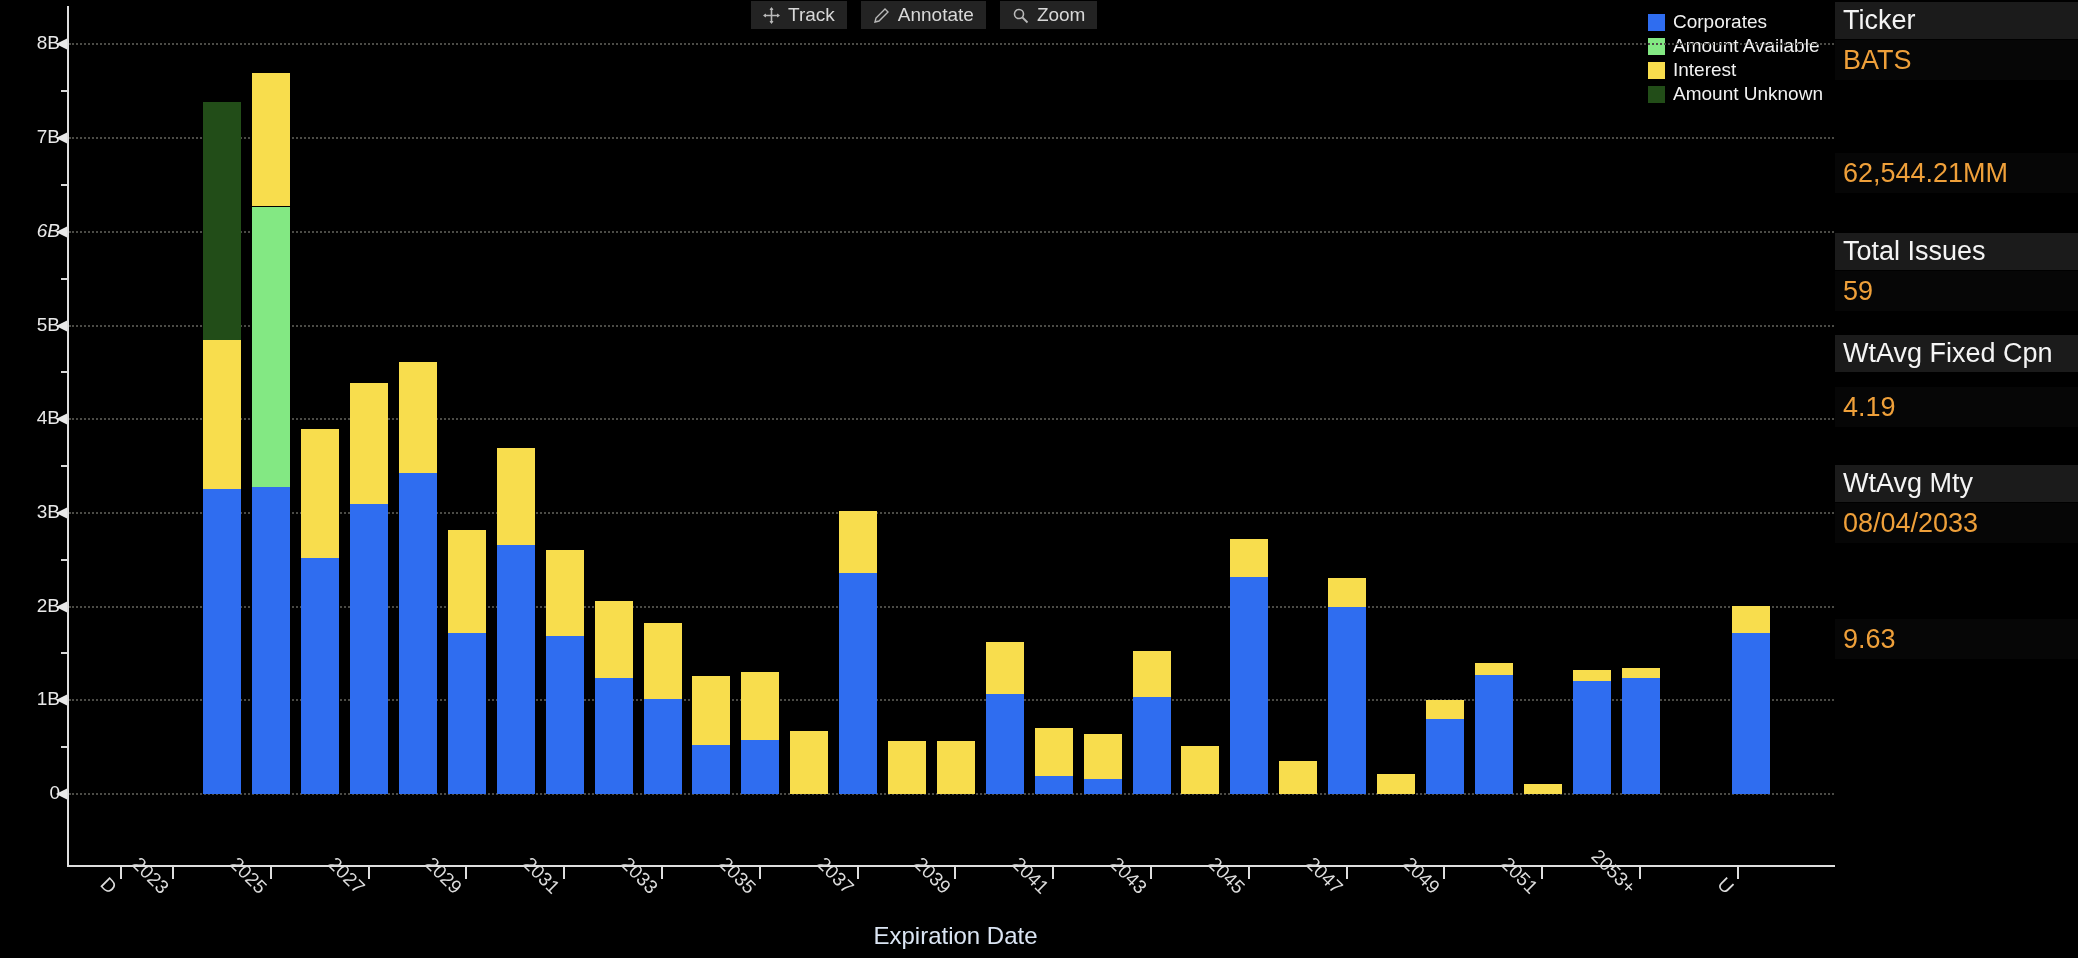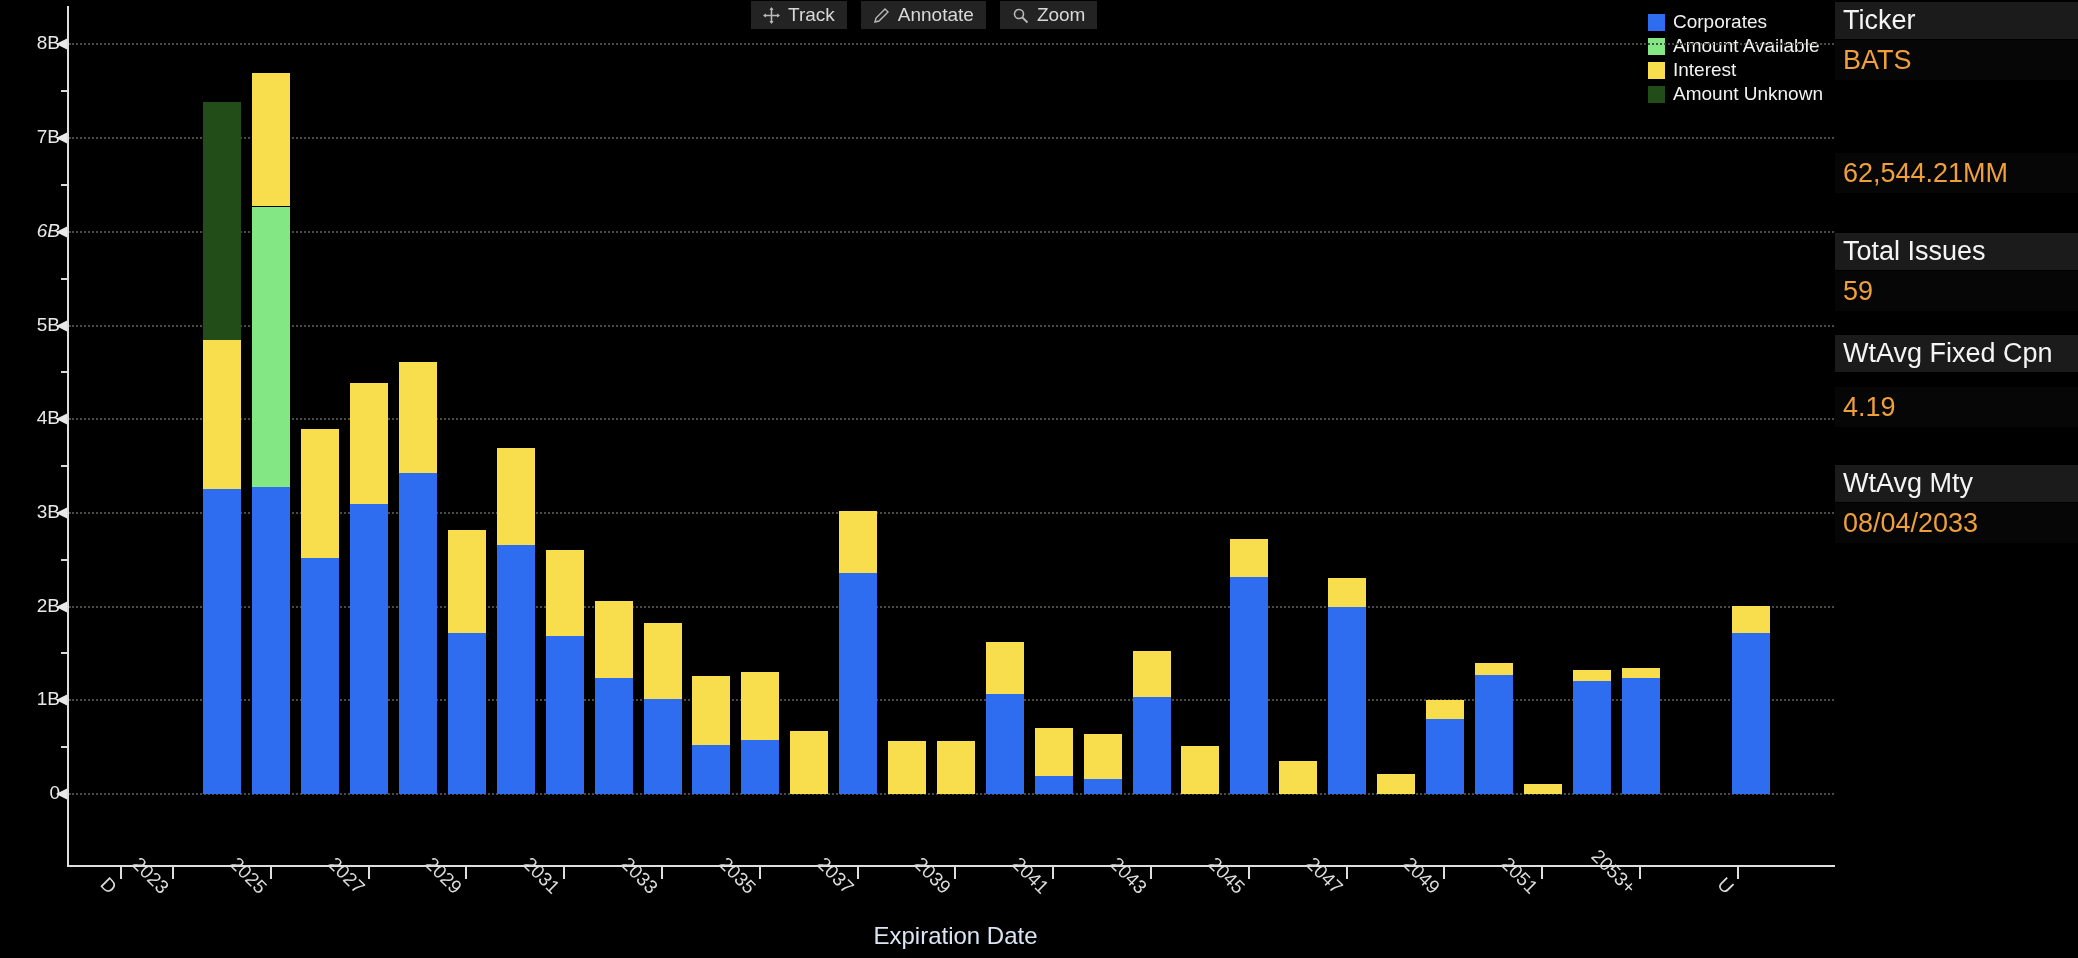--- a/index.html
+++ b/index.html
@@ -227,14 +227,15 @@
   <div id="panel">
     <div class="prow plab" style="top:2px">Ticker</div>
     <div class="prow pval" style="top:40px">BATS</div>
     <div class="prow pval" style="top:153px">62,544.21MM</div>
     <div class="prow plab" style="top:233px">Total Issues</div>
     <div class="prow pval" style="top:271px">59</div>
     <div class="prow plab" style="top:335px">WtAvg Fixed Cpn</div>
     <div class="prow pval" style="top:387px">4.19</div>
     <div class="prow plab" style="top:465px">WtAvg Mty</div>
     <div class="prow pval" style="top:503px">08/04/2033</div>
+    <div class="prow pval" style="top:619px">9.63</div>
   </div>
 </div>
 
 </body></html>

